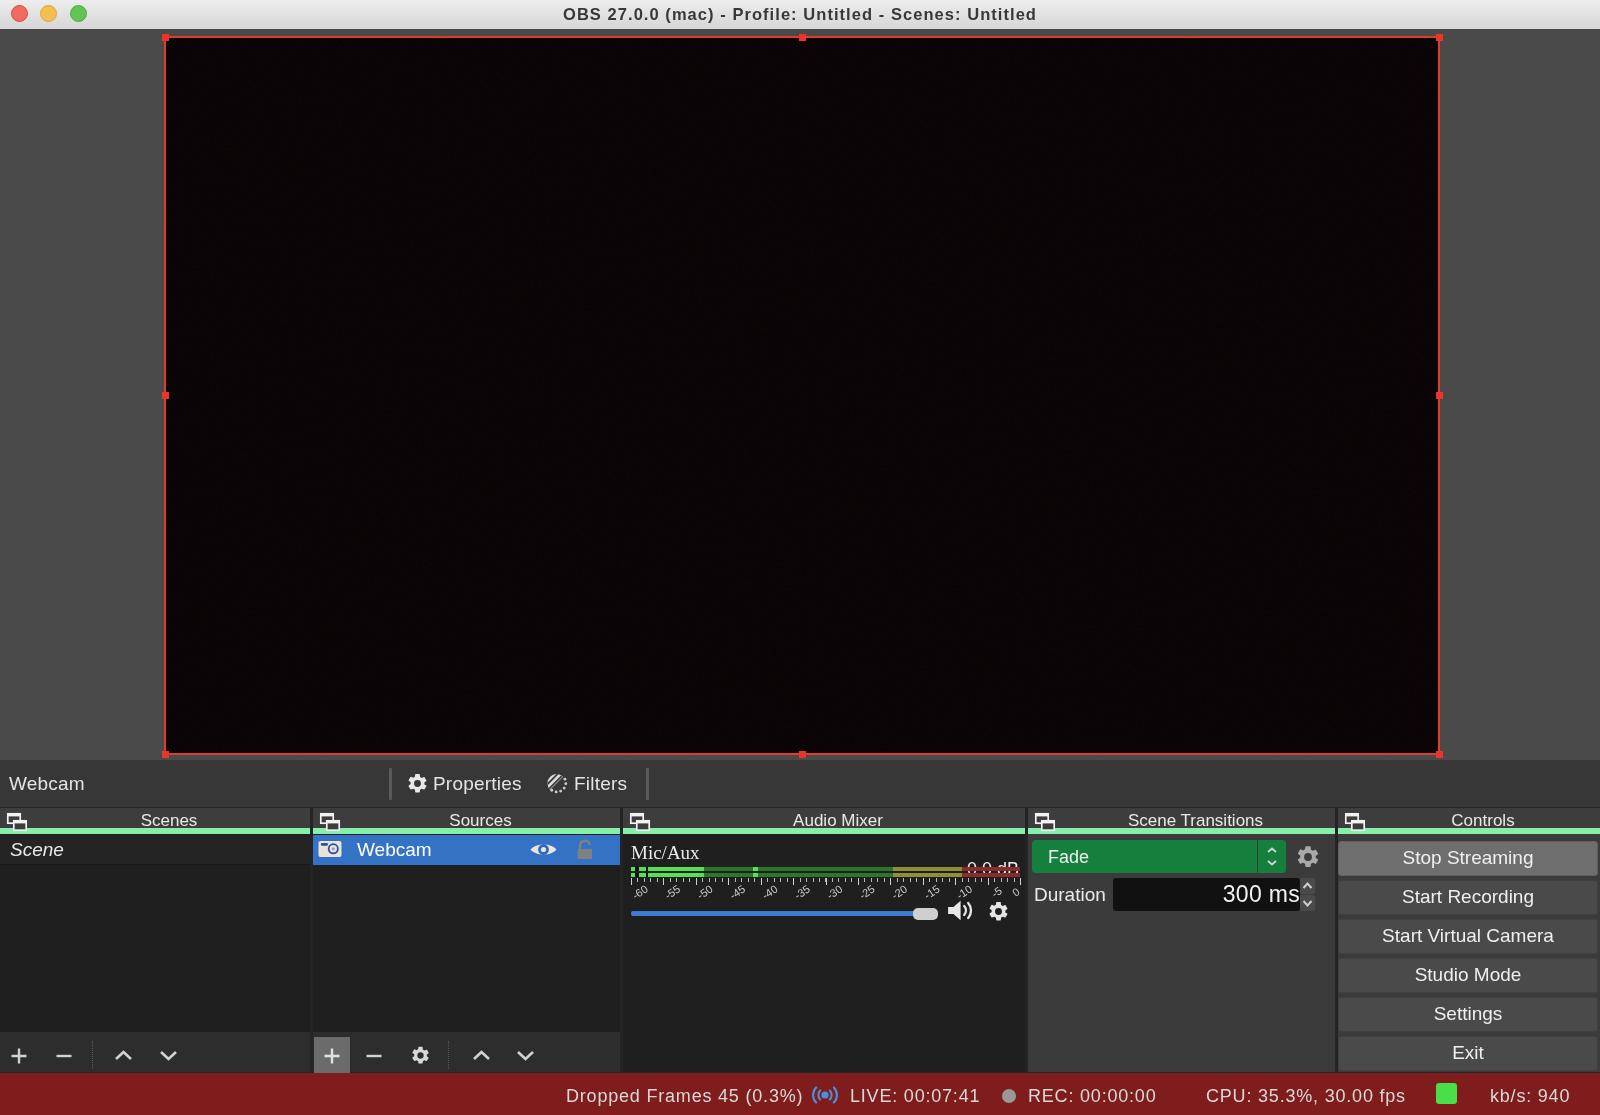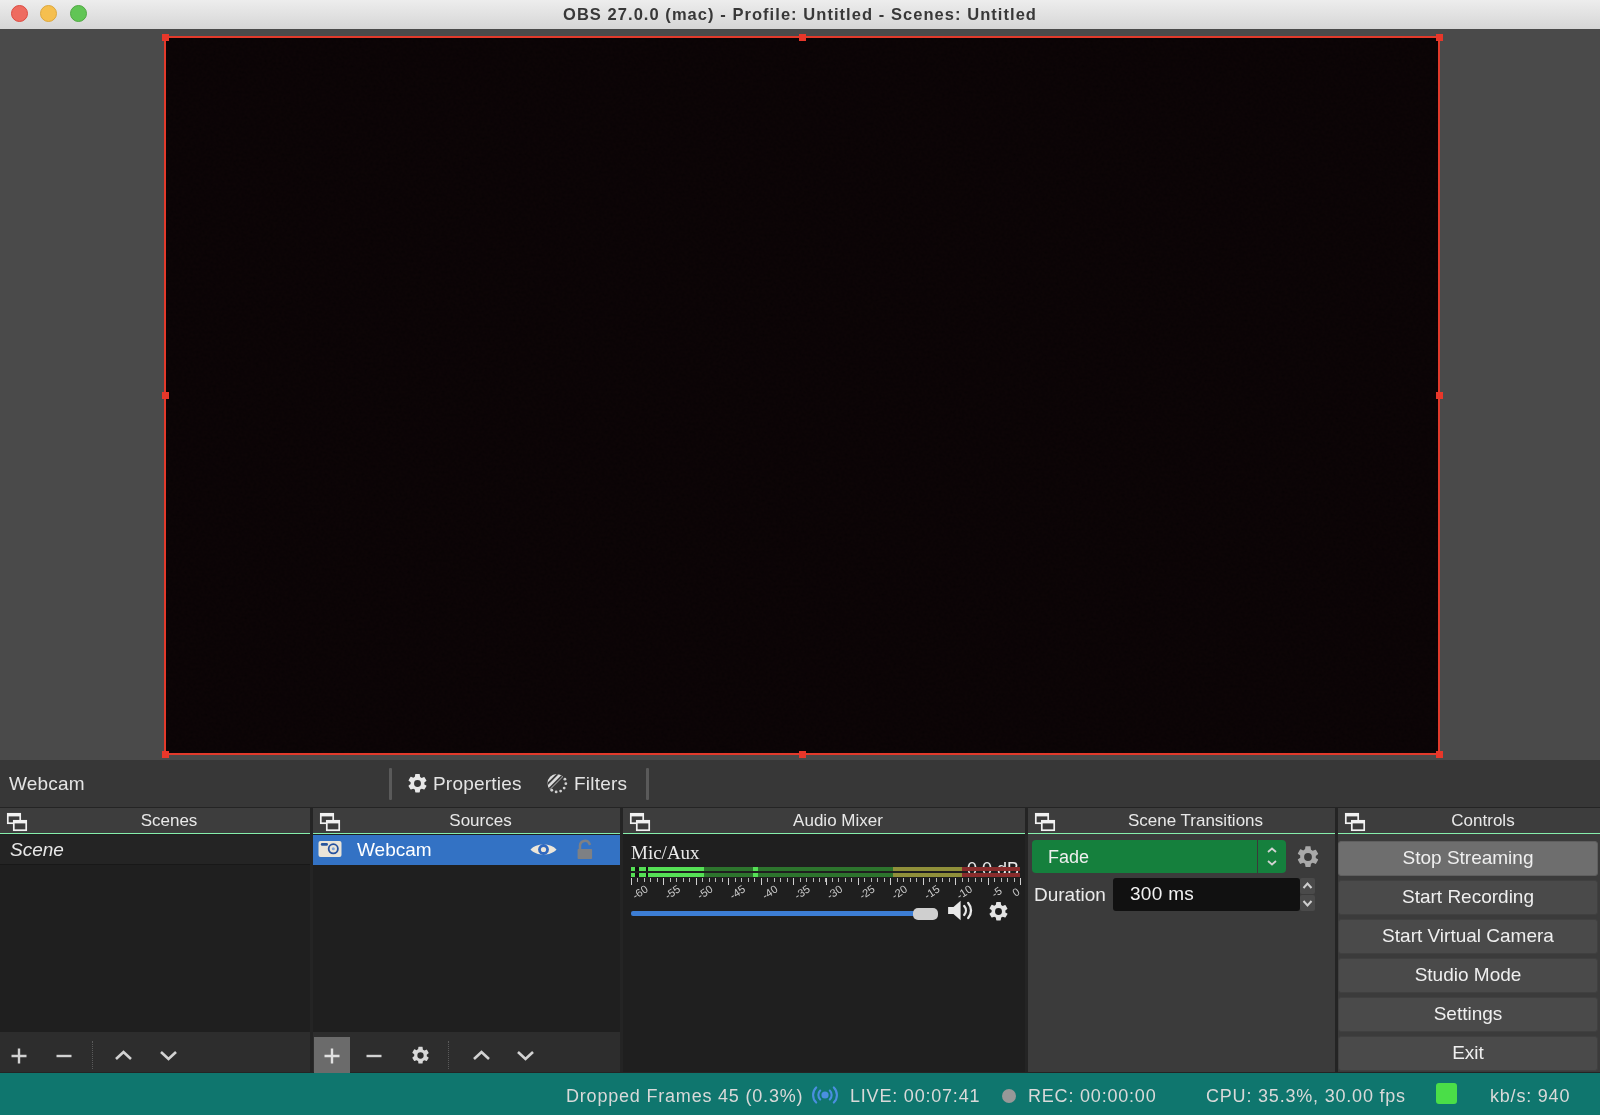--- a/index.html
+++ b/index.html
@@ -27,21 +27,21 @@
   .hdl { position:absolute; width:7px; height:7px; background:#e8372a; }
 
   
   #srcbar { left:0; top:760px; width:1600px; height:47px; background:#373737; color:#e4e4e4; }
   #srcbar .vsep { position:absolute; top:8px; width:3px; height:32px; background:#5a5a5a; border-radius:1px; }
 
   
   .panel { position:absolute; top:808px; height:264px; background:#1f1f1f; }
   .panel.light { background:#3b3b3b; }
   .phead { position:absolute; left:0; top:0; right:0; height:26px; background:#3d3d3d;
-    border-bottom:1px solid #86efac; color:#e8e8e8; font-size:17px; text-align:center;
+    border-bottom:6px solid #86efac; color:#e8e8e8; font-size:17px; text-align:center;
     line-height:25px; padding-left:28px; }
   .ptool { position:absolute; left:0; right:0; bottom:0; height:40px; background:#2d2d2d; }
 
   .row-scene { position:absolute; left:0; top:27px; right:0; height:30px; background:#242424;
     border-bottom:1px solid #181818; color:#e8e8e8; font-size:19px; line-height:29px; }
   .row-webcam { position:absolute; left:0; top:27px; right:0; height:30px; background:#3372c4;
     color:#fff; font-size:19px; line-height:29px; }
 
   .btn { position:absolute; left:0px; width:260px; height:35px; background:#4a4a4a;
     border:1px solid #404040; border-radius:3px; color:#efefef; font-size:19px;
@@ -64,25 +64,25 @@
     background:repeating-linear-gradient(to right, #d0d0d0 0 1px, transparent 1px 32.4167px); }
   #voltrack { position:absolute; left:8px; top:103px; width:284px; height:5px;
     background:#3c7dd4; border-radius:2px; }
   #volhandle { position:absolute; left:290px; top:99.5px; width:25px; height:12px;
     background:#cfcfcf; border-radius:5px; }
 
   
   #fadecombo { position:absolute; left:4px; top:32px; width:254px; height:33px;
     background:#15803d; border-radius:4px; color:#efefef; font-size:18px; }
   #durinput { position:absolute; left:85px; top:70px; width:187px; height:33px;
-    background:#111; border-radius:3px; color:#f2f2f2; font-size:19px; letter-spacing:0.3px; line-height:32px; }
+    background:#111; border-radius:3px; color:#f2f2f2; font-size:23px; letter-spacing:0.3px; line-height:32px;text-align:right; }
   .spinbox { position:absolute; width:15px; height:16px; background:#4a4a4a; border-radius:2px; }
 
   
-  #statusbar { left:0; top:1073px; width:1600px; height:42px; background:#0f766e;
+  #statusbar { left:0; top:1073px; width:1600px; height:42px; background:#7f1d1d;
     color:#d9d9d9; font-size:18px; letter-spacing:0.8px; }
   #statusbar span { position:absolute; top:13px; white-space:nowrap; }
 </style>
 </head>
 <body>
 <div id="page">
 
   <div id="titlebar" class="abs">
     <div class="tl" id="tl-r"></div>
     <div class="tl" id="tl-y"></div>

